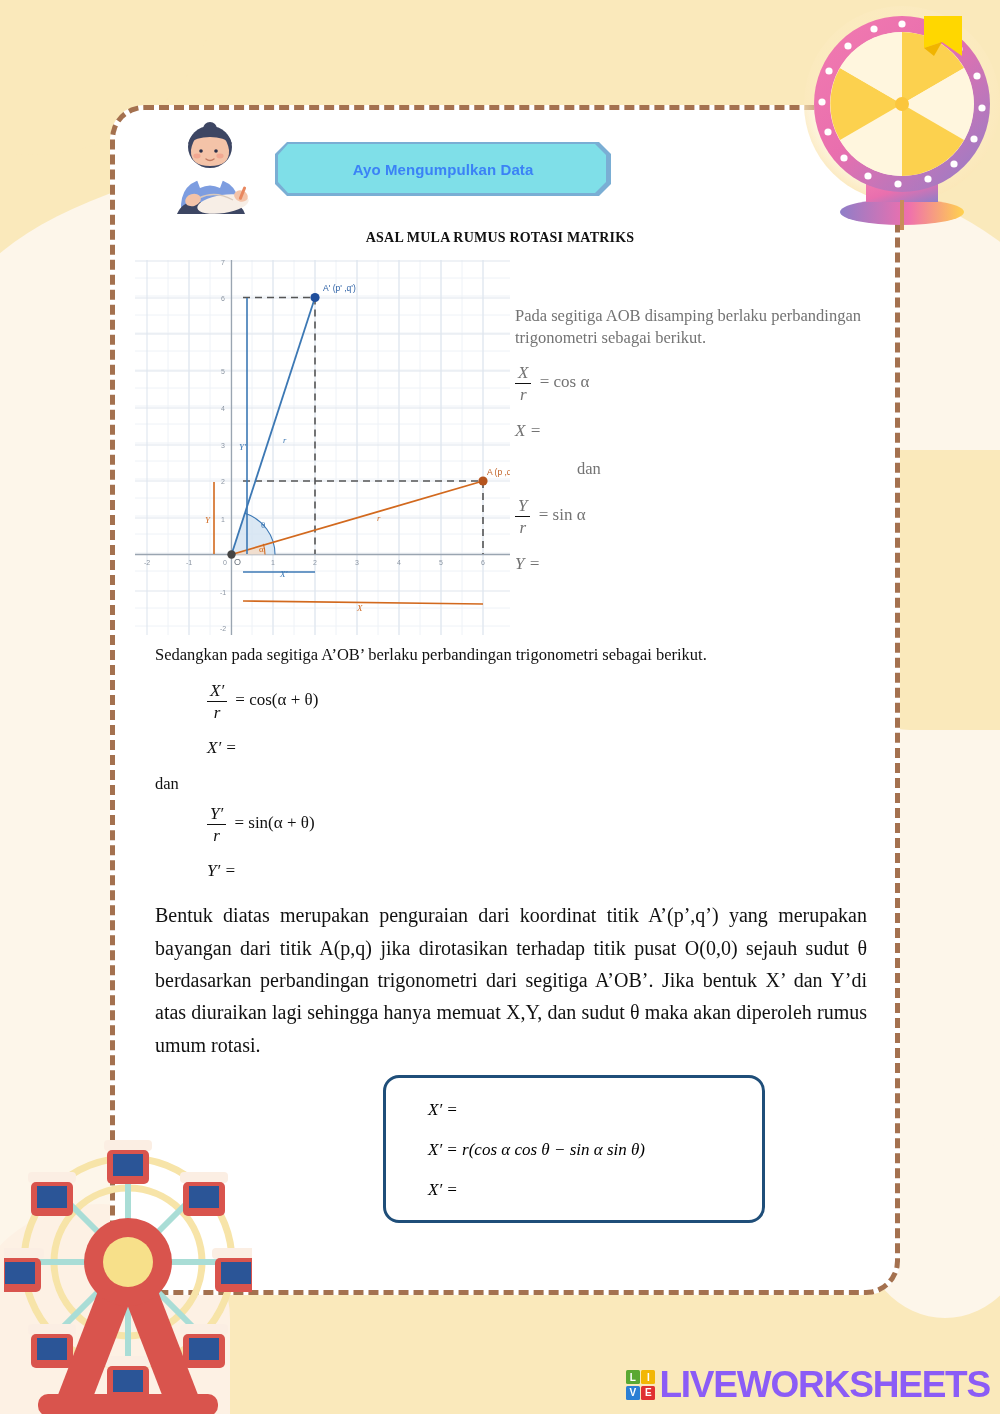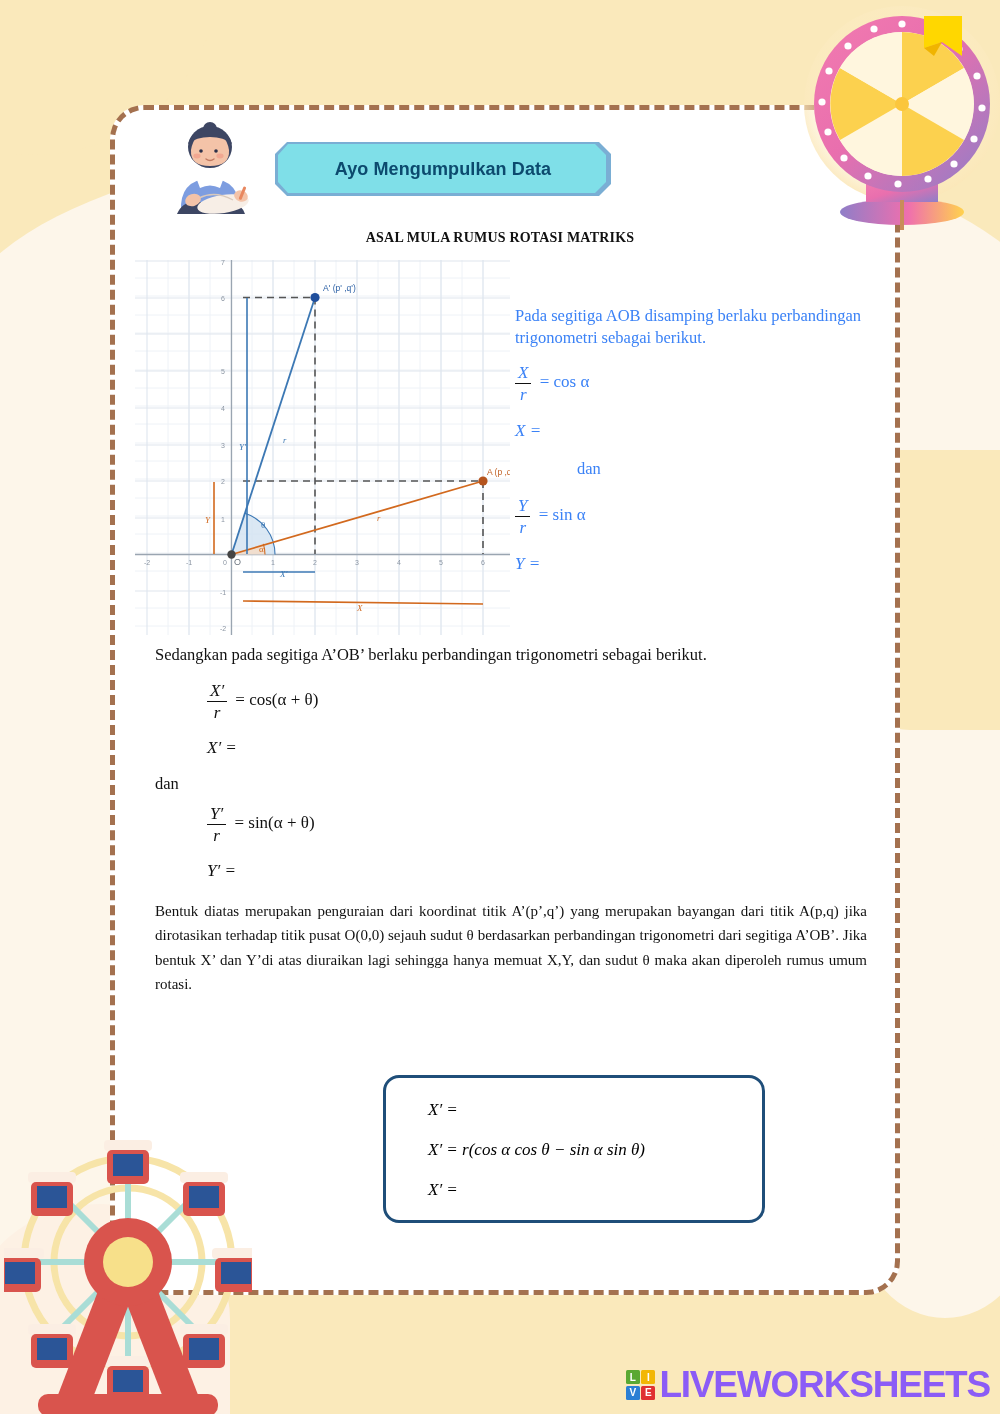--- a/index.html
+++ b/index.html
@@ -58,42 +58,42 @@
   }
   .kid-illus { position:absolute; left:0; top:0; width:110px; height:100px; }
   .banner {
     position:absolute; left:118px; top:20px;
     width:340px; height:58px;
   }
   .banner-text {
     position:absolute; left:118px; top:20px; width:340px; height:58px;
     display:flex; align-items:center; justify-content:center;
     font-family:"Liberation Sans", sans-serif;
-    font-weight:bold; font-size:18px; color:#0c4a6e;
+    font-weight:bold; font-size:15px; color:#3b82f6;
     letter-spacing:.1px;
   }
 
   .doc-title {
     position:absolute; top:120px; left:0; width:100%;
     text-align:center;
     font-family:"Liberation Serif", serif;
     font-weight:bold; font-size:14px; color:#111;
     letter-spacing:.2px;
   }
   .doc-title span { position:relative; left:-5px; }
 
   
   .graph-wrap {
     position:absolute; left:20px; top:150px; width:375px; height:375px;
   }
 
   
   .rightcol {
     position:absolute; left:400px; top:195px; width:370px;
-    font-size:16.5px; color:#3b82f6; line-height:1.32;
+    font-size:16.5px; color:#737373; line-height:1.32;
   }
   .rightcol p { margin:0 0 14px 0; }
   .mathline { margin:0 0 16px 0; }
 
   
   .frac { display:inline-block; vertical-align:middle; text-align:center; margin:0 4px 0 0; }
   .frac .num { display:block; border-bottom:1.4px solid #111; padding:0 3px 1px 3px; line-height:1.12; }
   .frac .den { display:block; padding:1px 3px 0 3px; line-height:1.12; }
   .it { font-style:italic; }
   .rm { font-style:normal; }
@@ -101,21 +101,21 @@
 
   
   .bodyblock {
     position:absolute; left:40px; top:535px; width:712px;
     font-size:16.5px; color:#111;
   }
   .bodyblock .lead { margin-bottom:16px; }
   .indent { margin-left:52px; }
   .dan-left { margin:6px 0 10px 0; }
   .para {
-    margin-top:18px; text-align:justify; line-height:1.62; font-size:15px;
+    margin-top:18px; text-align:justify; line-height:1.62; font-size:20px;
   }
 
   
   .resultbox {
     position:absolute; left:268px; top:965px;
     width:382px; height:148px;
     border:3px solid #1f4e79;
     border-radius:16px;
     background:#fff;
   }

